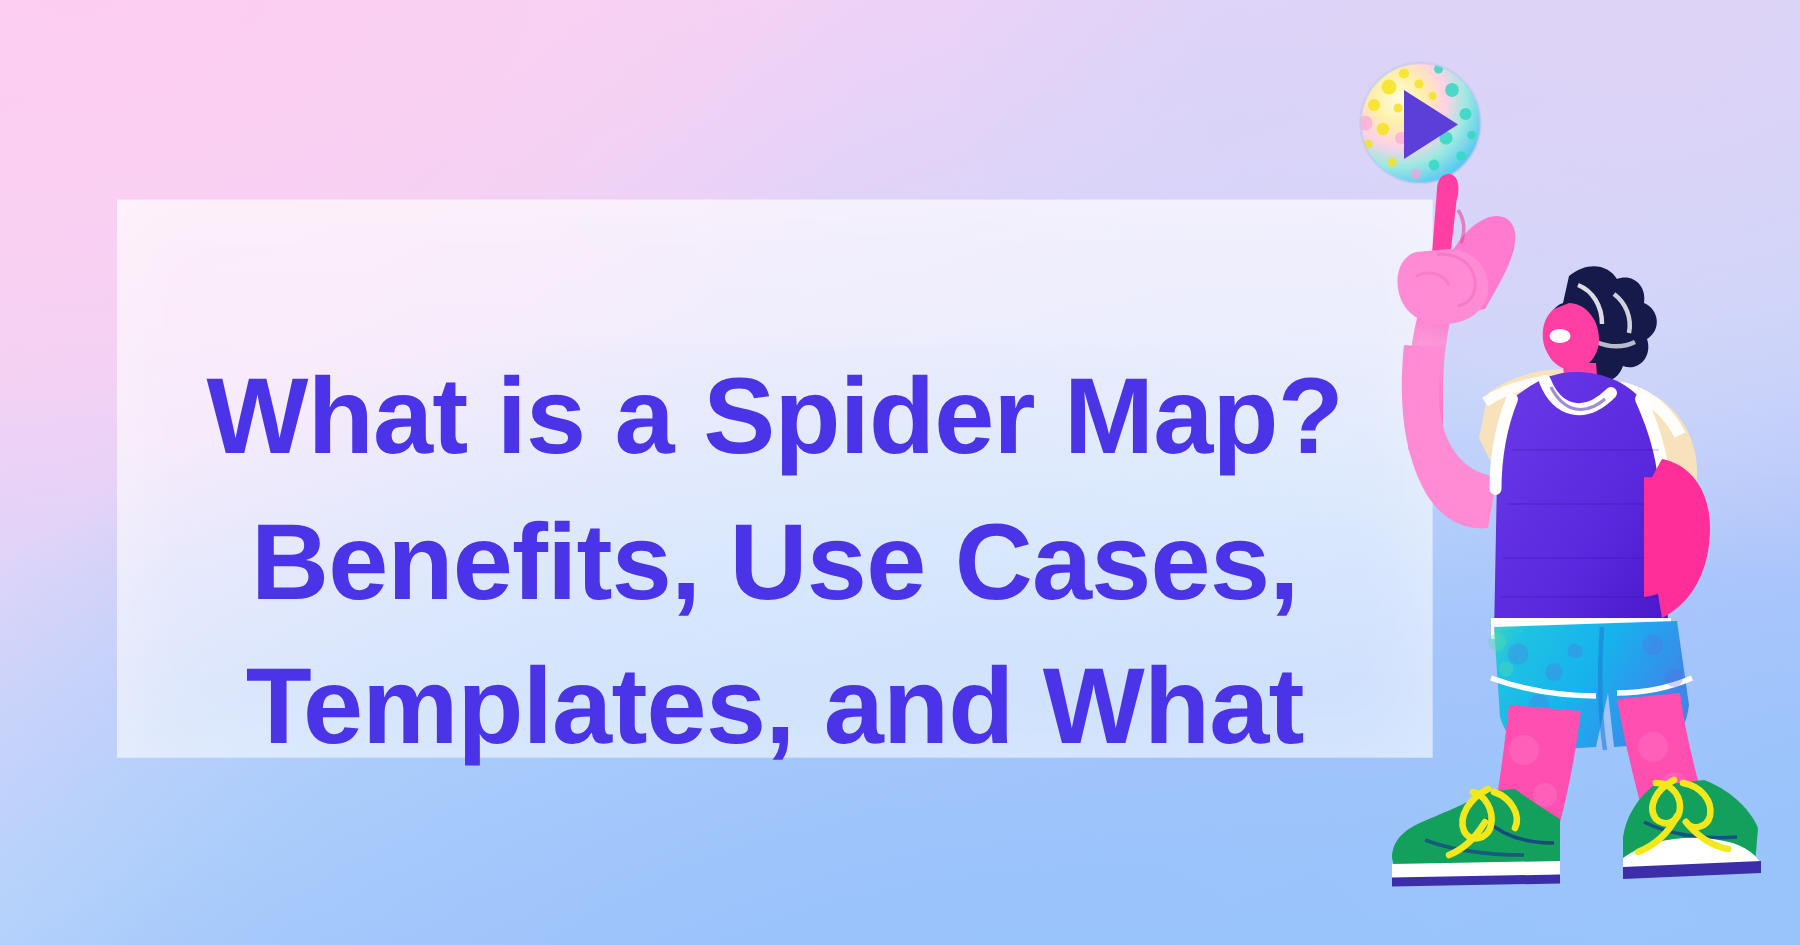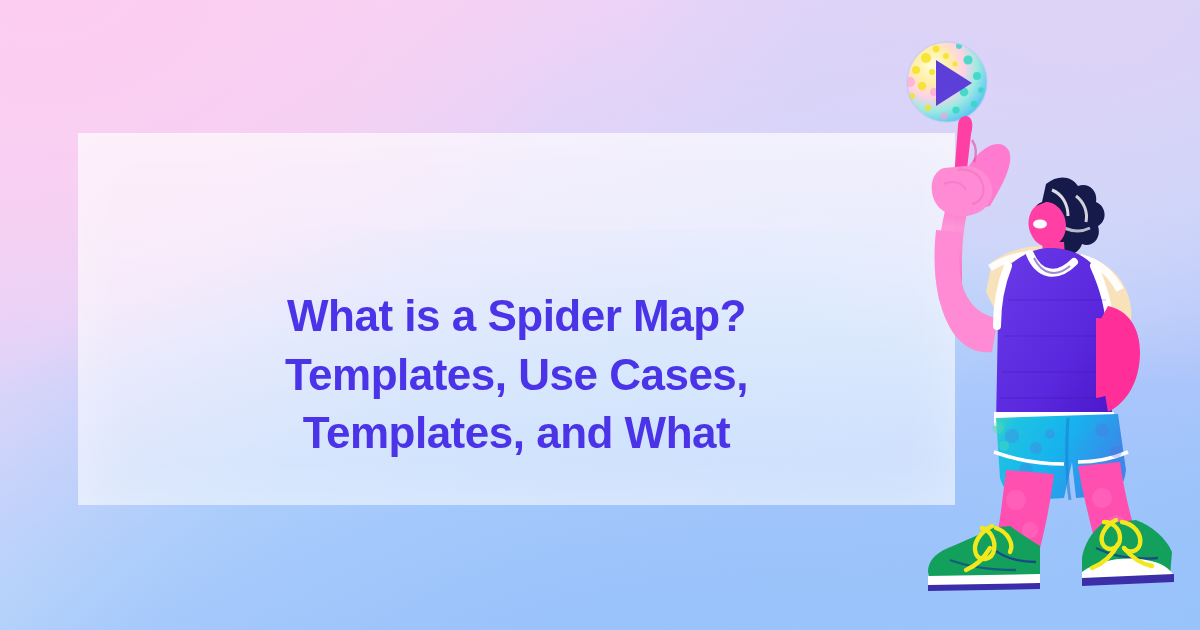--- a/index.html
+++ b/index.html
@@ -87,21 +87,21 @@
     top: 133px;
     width: 877px;
     height: 484px;
     display: flex;
     flex-direction: column;
     align-items: center;
     justify-content: center;
     text-align: center;
     color: #4b33e8;
     font-weight: 700;
-    font-size: 44px;
+    font-size: 72px;
     line-height: 1.34;
     letter-spacing: -0.5px;
     font-family: "Liberation Sans", sans-serif;
   }
   #headline .hl-line {
     display: block;
     white-space: nowrap;
   }
 
   
@@ -121,21 +121,21 @@
 <div id="banner">
 
   <div class="bg-bloom-pink"></div>
   <div class="bg-bloom-lav"></div>
   <div class="bg-bloom-blue"></div>
 
   <div id="text-panel"></div>
 
   <div id="headline">
     <span class="hl-line">What is a Spider Map?</span>
-    <span class="hl-line">Templates, Use Cases,</span>
+    <span class="hl-line">Benefits, Use Cases,</span>
     <span class="hl-line">Templates, and What</span>
   </div>
 
   <div id="illustration">
     <svg width="360" height="630" viewBox="0 0 360 630" xmlns="http://www.w3.org/2000/svg">
       <defs>
         <radialGradient id="ballGrad" cx="32%" cy="30%" r="78%">
           <stop offset="0%" stop-color="#FFFCE0"></stop>
           <stop offset="26%" stop-color="#FFF0A8"></stop>
           <stop offset="50%" stop-color="#FFD2E6"></stop>

